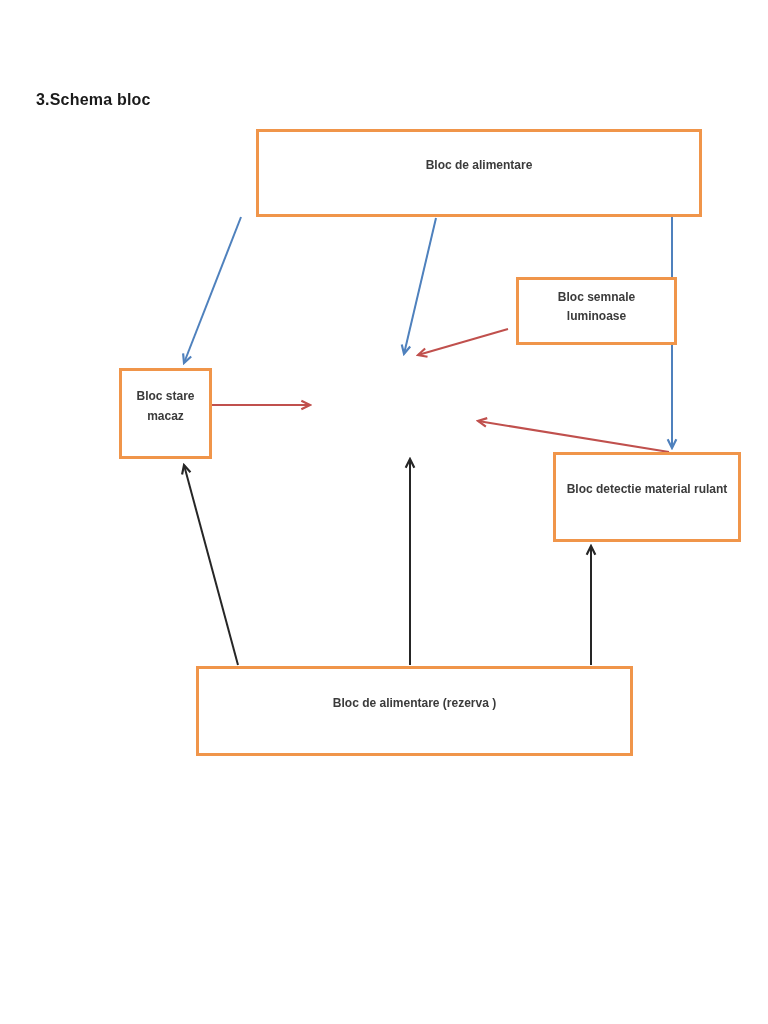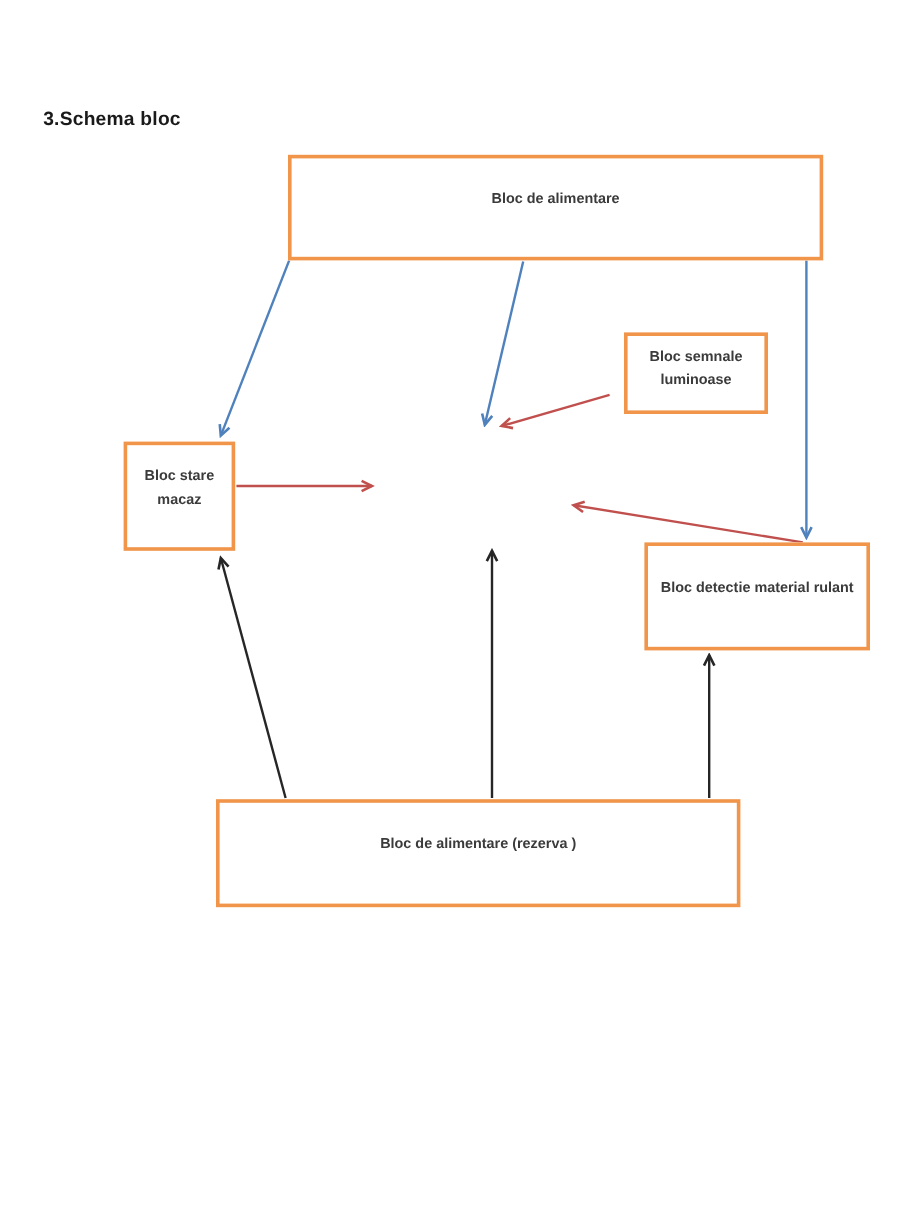--- a/index.html
+++ b/index.html
@@ -27,31 +27,32 @@
 
   .block {
     position: absolute;
     border: 3px solid #F0954A;
     background: #ffffff;
     display: flex;
     align-items: center;
     justify-content: center;
     text-align: center;
     padding: 0 8px 14px 8px; 
+    margin-left: 16px;
   }
   .block .label {
     font-size: 12px;
     font-weight: bold;
     color: #3B3B3B;
     line-height: 1.6;
   }
 
   
   .box-alimentare   { left: 240px; top: 129px; width: 446px; height: 88px; }
-  .box-semnale      { left: 520px; top: 277px; width: 120px; height: 68px; padding-bottom: 8px; }
+  .box-semnale      { left: 500px; top: 277px; width: 161px; height: 68px; padding-bottom: 8px; }
   .box-stare-macaz  { left: 103px; top: 368px; width:  93px; height: 91px; }
   .box-post-central { left: 313px; top: 358px; width: 160px; height: 96px; }
   .box-detectie     { left: 537px; top: 452px; width: 188px; height: 90px; }
   .box-rezerva      { left: 180px; top: 666px; width: 437px; height: 90px; }
 
   .arrow-layer {
     position: absolute;
     left: 0; top: 0;
     width: 768px; height: 1024px;
     pointer-events: none;

